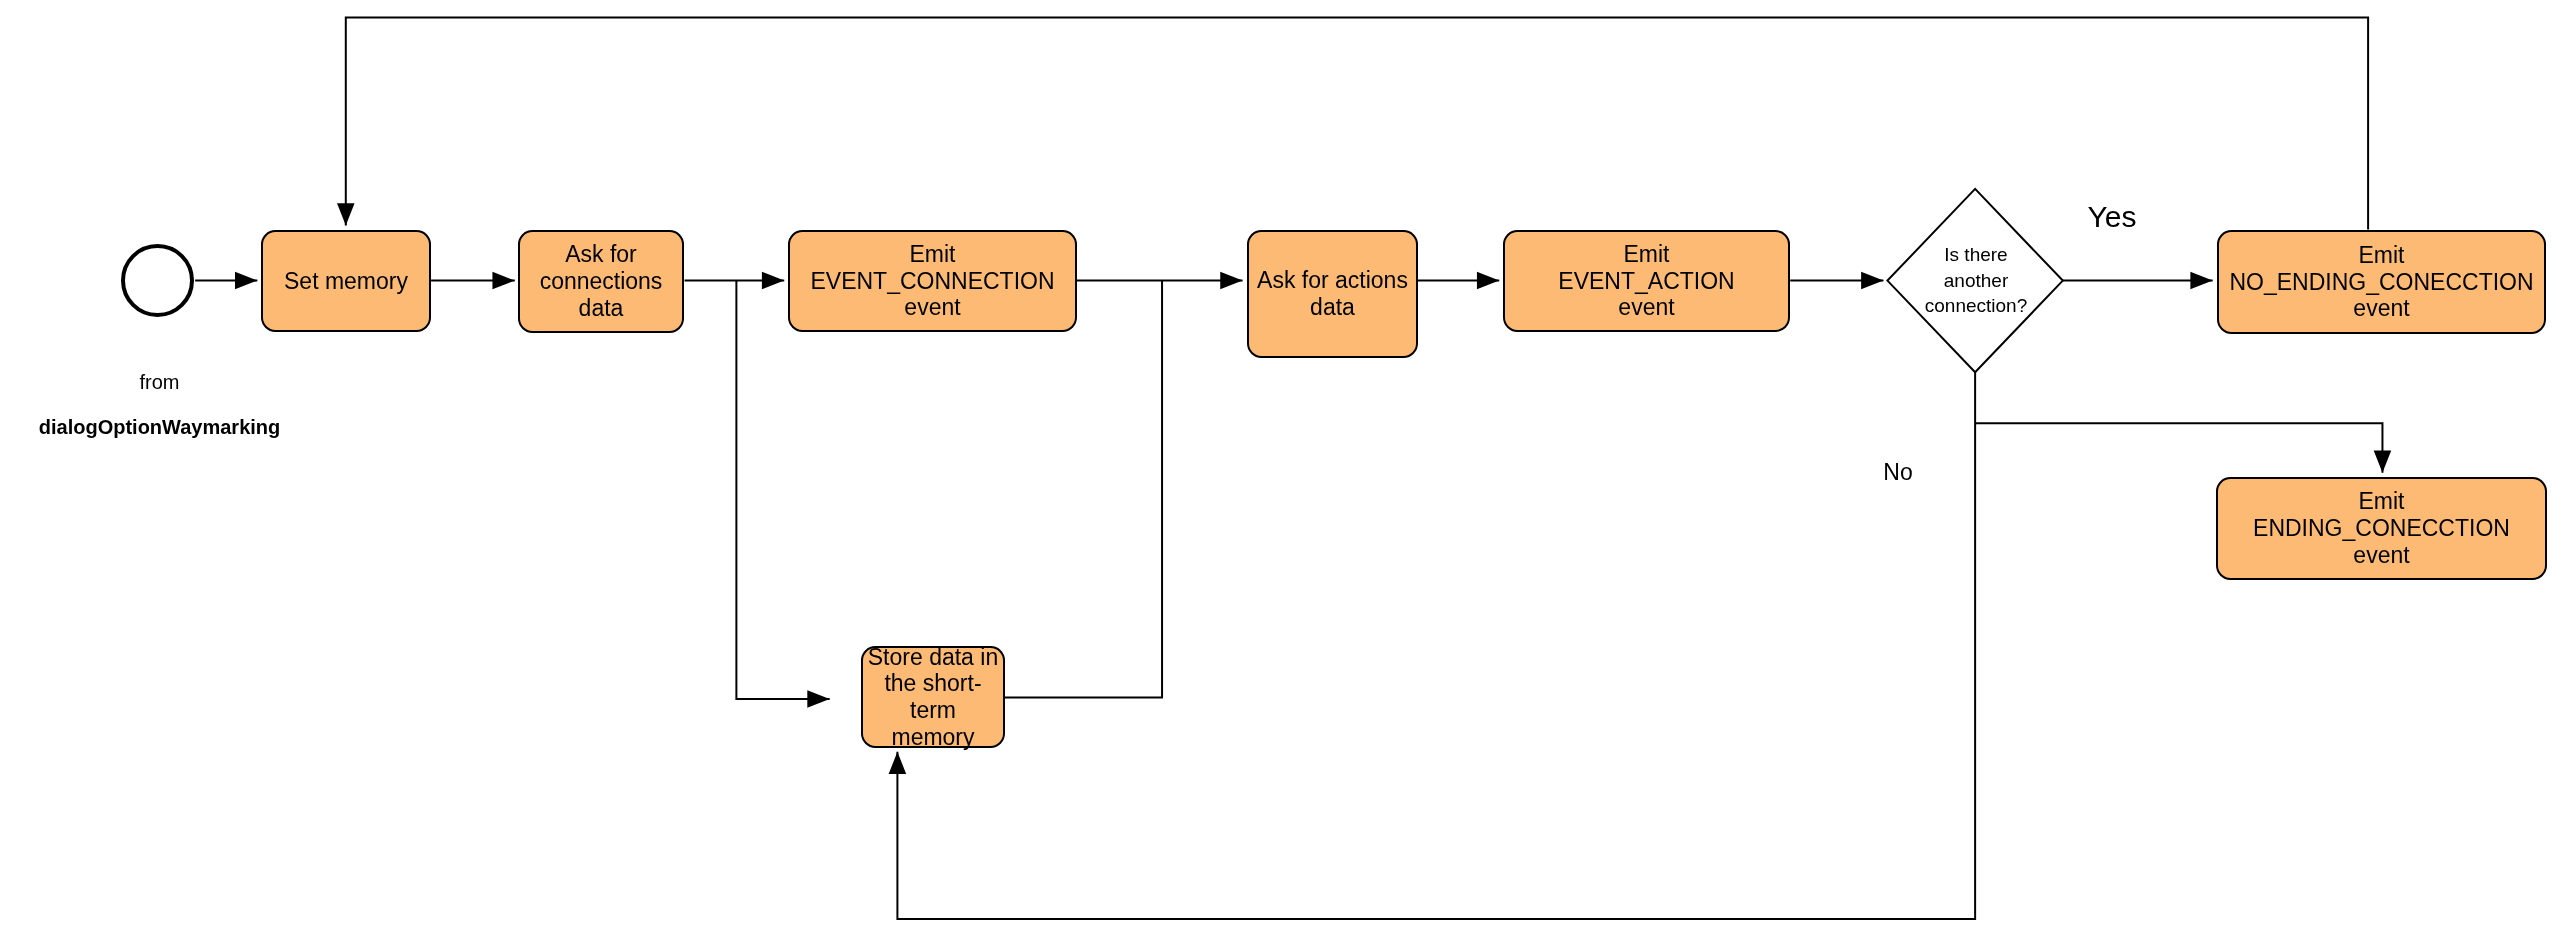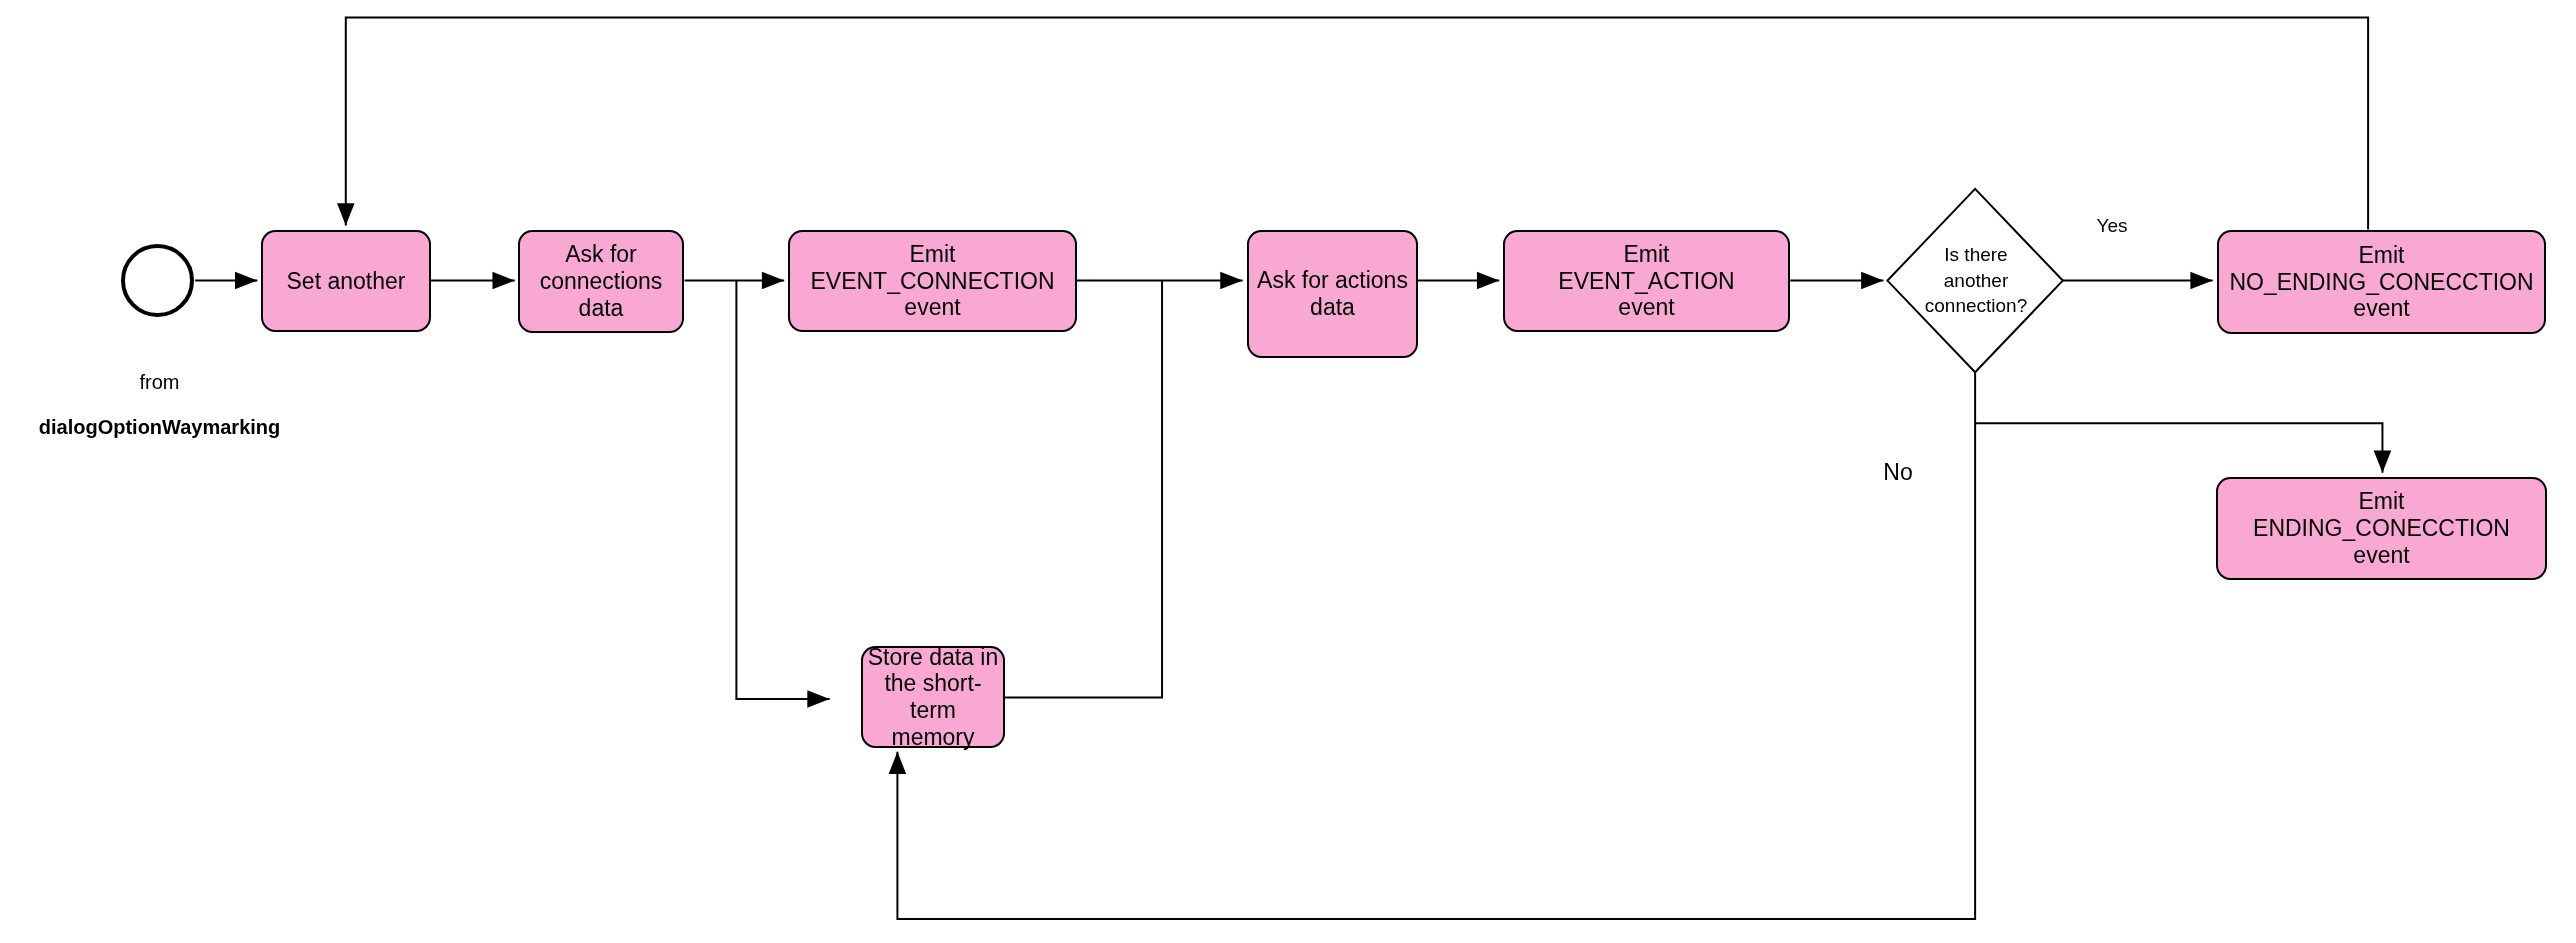--- a/index.html
+++ b/index.html
@@ -15,21 +15,21 @@
   #wires {
     position: absolute;
     left: 0; top: 0;
     width: 2576px; height: 943px;
   }
   .node {
     position: absolute;
     box-sizing: border-box;
     border: 2px solid #000000;
     border-radius: 14.4px;
-    background: #f9a8d4;
+    background: #fdba74;
     display: flex;
     align-items: center;
     justify-content: center;
     text-align: center;
     font-size: 23px;
     line-height: 1.16;
     white-space: pre-line;
   }
   .plainlabel {
     position: absolute;
@@ -56,21 +56,21 @@
   #node-ask-actions         { left: 1247px; top: 230px; width: 171px; height: 128px; }
   #node-emit-action         { left: 1503px; top: 230px; width: 287px; height: 102px; }
   #node-emit-no-ending      { left: 2217px; top: 230px; width: 329px; height: 104px; }
   #node-emit-ending         { left: 2216px; top: 477px; width: 331px; height: 103px; }
   #node-store-data          { left: 833px; top: 646px; width: 144px; height: 102px; margin-left: 28px; }
   #decision-label {
     left: 1896px; top: 235px; width: 160px; height: 91px;
     display: flex; align-items: center; justify-content: center;
     font-size: 19px; line-height: 1.35;
   }
-  #label-yes { left: 2080px; top: 215px; width: 64px; font-size: 19px; }
+  #label-yes { left: 2080px; top: 200px; width: 64px; font-size: 30px; }
   #label-no  { left: 1866px; top: 427px; width: 64px; font-size: 23px; margin-top: 32px; }
 </style>
 </head>
 <body>
 
 <div id="canvas">
 
   <svg id="wires" viewBox="0 0 3230 1183" xmlns="http://www.w3.org/2000/svg">
     <defs>
       <marker id="arrow" markerUnits="userSpaceOnUse" markerWidth="34" markerHeight="26" refX="30" refY="13" orient="auto">
@@ -106,21 +106,21 @@
 
     <polygon points="2477,237 2587,352 2477,467 2367,352" fill="#ffffff" stroke="#000000" stroke-width="2.5"></polygon>
   </svg>
 
   <div id="start-circle"></div>
   <div id="start-caption" class="plainlabel">
     <div>from</div>
     <div class="bold">dialogOptionWaymarking</div>
   </div>
 
-  <div class="node" id="node-set-grammar">Set another</div>
+  <div class="node" id="node-set-grammar">Set memory</div>
 
   <div class="node" id="node-ask-connections">Ask for
 connections
 data</div>
 
   <div class="node" id="node-emit-connection">Emit
 EVENT_CONNECTION
 event</div>
 
   <div class="node" id="node-ask-actions">Ask for actions

